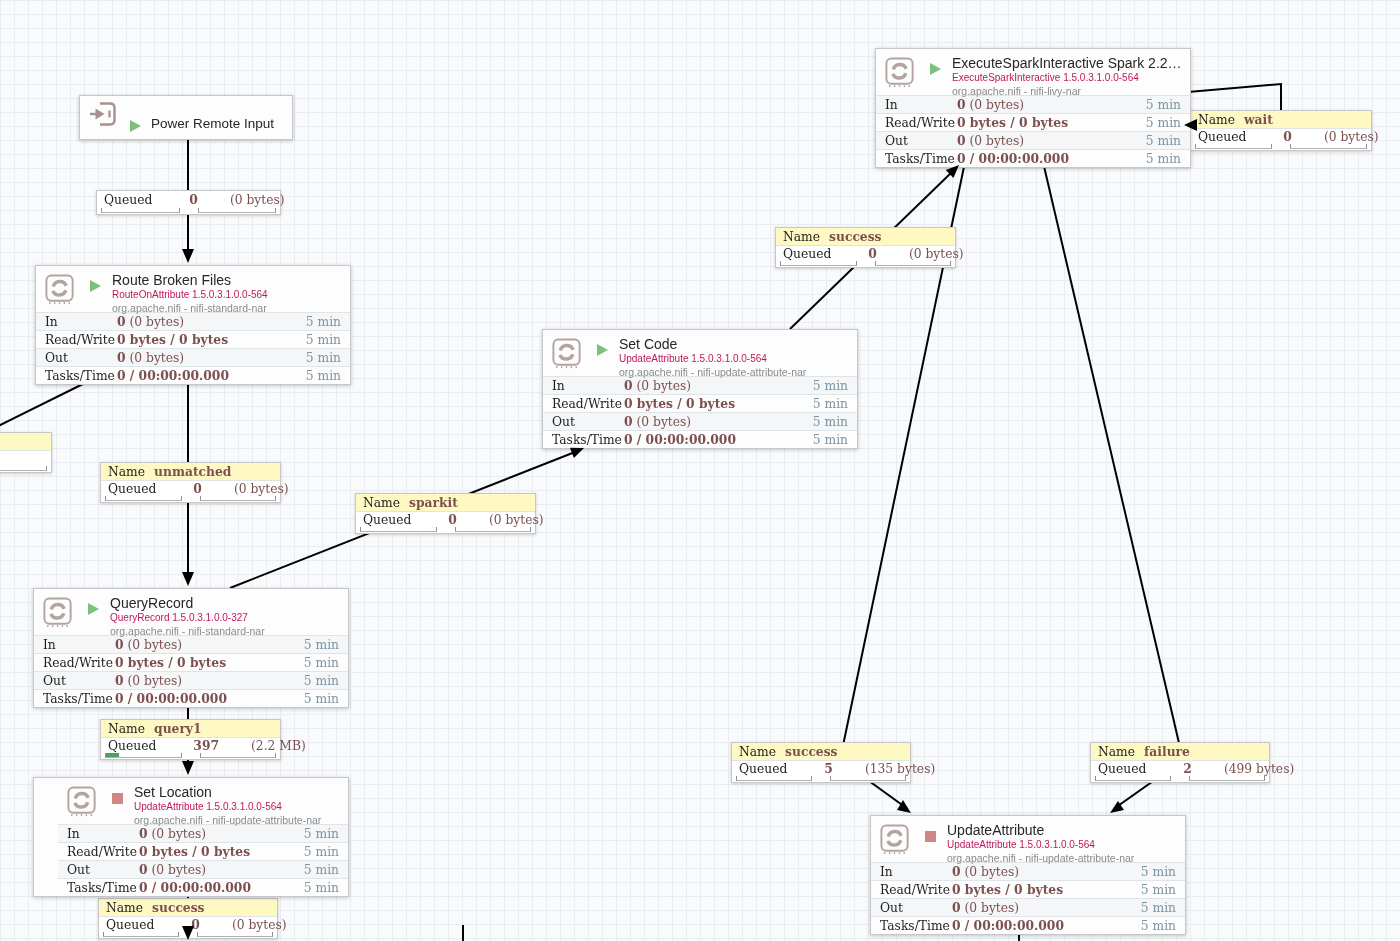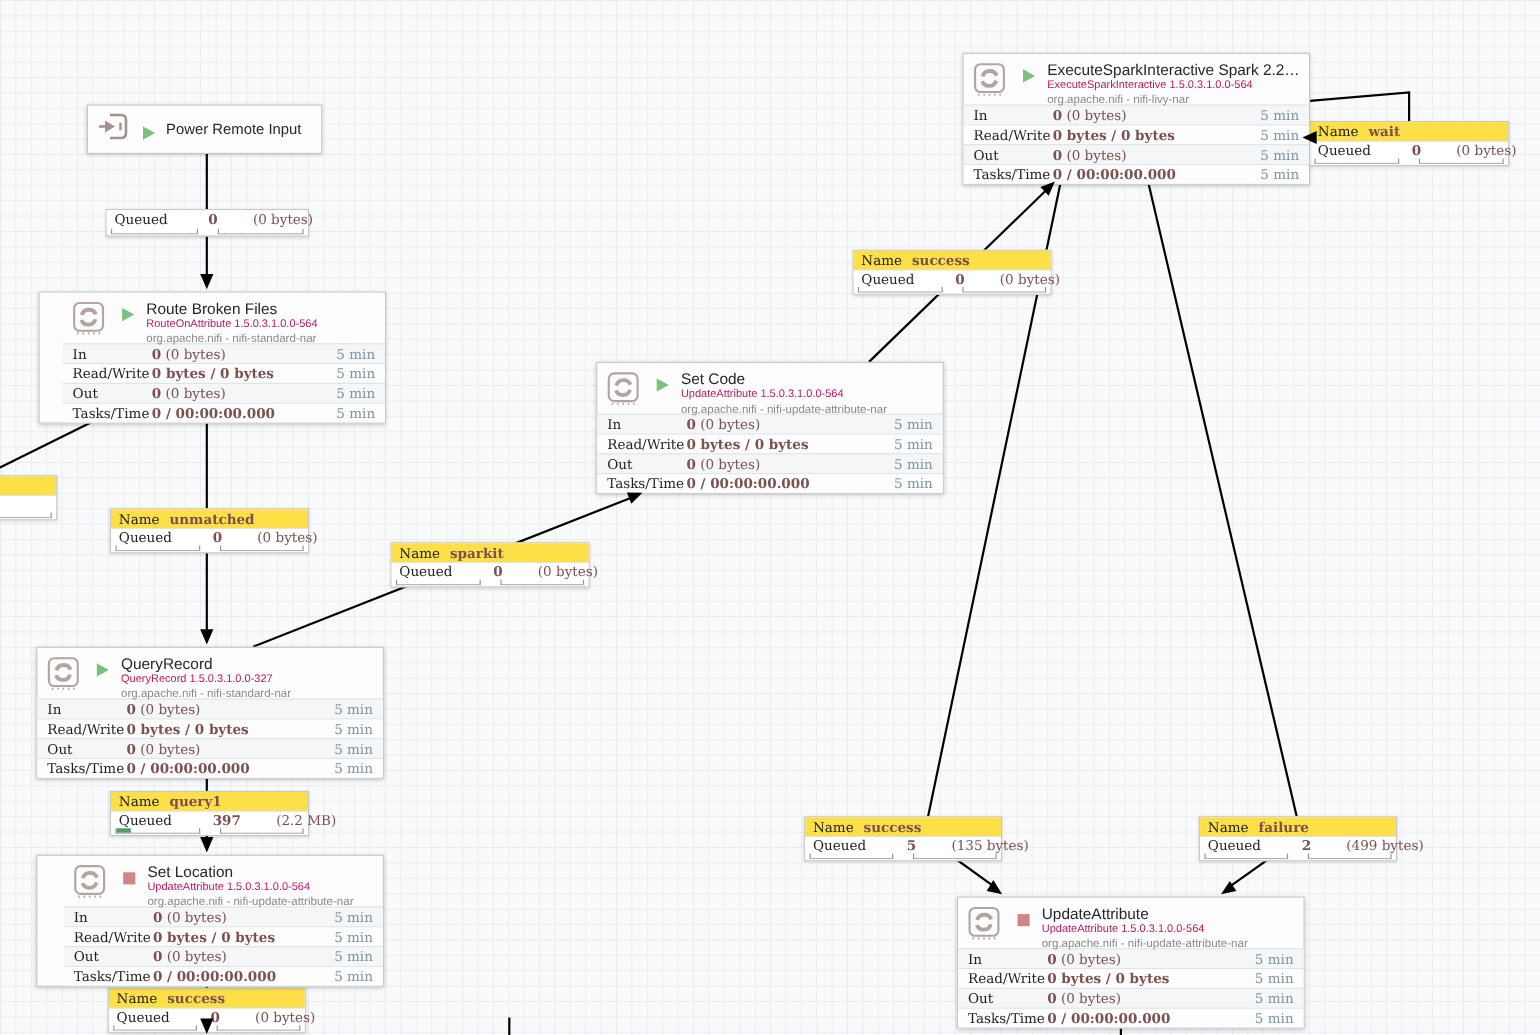--- a/index.html
+++ b/index.html
@@ -41,33 +41,33 @@
   .stat-row.odd{background:#f4f6f7;}
   .stat-label{flex:0 0 72px;padding-left:9px;white-space:nowrap;}
   .stat-value{flex:1;color:#7d5050;white-space:nowrap;}
   .stat-value b{font-weight:bold;color:#7d5050;}
   .stat-window{flex:0 0 auto;margin-left:auto;padding-right:9px;color:#7d95a3;}
 
   
   .port{
     position:absolute;z-index:3;background:#fdfdfd;border:1px solid #c6c6c6;
     box-shadow:0 1px 4px rgba(0,0,0,.22);box-sizing:border-box;
-    display:flex;align-items:center;padding:7px 8px;
+    display:flex;align-items:flex-end;padding:7px 8px;
   }
   .port .run-state{margin:6px 10px 0 12px;}
   .port-name{font-size:13.5px;color:#262626;line-height:16px;max-width:125px;}
 
   
   .conn-label{
     position:absolute;z-index:2;background:#fff;border:1px solid #c7c7c7;
     box-shadow:0 1px 3px rgba(0,0,0,.18);box-sizing:border-box;
     font-family:"DejaVu Serif", serif;font-size:12.3px;
   }
   .conn-row{display:flex;align-items:center;padding-left:7px;white-space:nowrap;}
-  .conn-name-row{height:17px;background:#fde047;border-bottom:1px solid #e0e4e7;}
+  .conn-name-row{height:17px;background:#fef9c3;border-bottom:1px solid #e0e4e7;}
   .conn-queued-row{height:15px;background:#fff;gap:28px;}
   .conn-key{color:#222;}
   .conn-val{color:#7d5050;font-weight:bold;margin-left:9px;}
   .conn-size{color:#7d5050;margin-left:4px;}
   .bp-bars{display:flex;gap:18px;height:5px;margin:0 4px 1px 4px;}
   .bp-track{flex:1;position:relative;border-left:1px solid #8f8f8f;border-right:1px solid #8f8f8f;border-bottom:1px solid #b0b0b0;}
   .bp-fill{position:absolute;left:0;bottom:0;height:4px;background:#4f9e63;}
 </style>
 </head>
 <body>
@@ -105,21 +105,21 @@
         <path d="M12,3.5 H22 Q26.5,3.5 26.5,8 V20 Q26.5,24.5 22,24.5 H12" fill="none" stroke="#a6918d" stroke-width="2.4"></path>
         <line x1="21.5" y1="10.5" x2="21.5" y2="17.5" stroke="#a6918d" stroke-width="2.2"></line>
         <line x1="2" y1="14" x2="9" y2="14" stroke="#a6918d" stroke-width="2.4"></line>
         <polygon points="7.5,8.5 16.5,14 7.5,19.5" fill="#a6918d"></polygon>
       </svg>
     </span>
     <span class="run-state running"></span>
     <div class="port-name">Power Remote Input</div>
   </div>
 
-  <div class="processor" style="left:35px;top:265px;padding-left:21px;">
+  <div class="processor" style="left:35px;top:265px;">
     <div class="proc-header">
       <span class="proc-icon">
         <svg viewBox="0 0 34 34" width="33" height="33">
           <rect x="2.5" y="2.5" width="27" height="26" rx="5" fill="none" stroke="#b3a4a2" stroke-width="2"></rect>
           <path d="M9.6,13.8 A7,7 0 0 1 22.8,13.2" fill="none" stroke="#b3a4a2" stroke-width="3.6"></path>
           <path d="M22.4,17.8 A7,7 0 0 1 9.2,18.4" fill="none" stroke="#b3a4a2" stroke-width="3.6"></path>
           <g stroke="#b3a4a2" stroke-width="1.4">
               <line x1="6" y1="30" x2="6" y2="32"></line>
               <line x1="11" y1="30" x2="11" y2="32"></line>
               <line x1="16" y1="30" x2="16" y2="32"></line>

